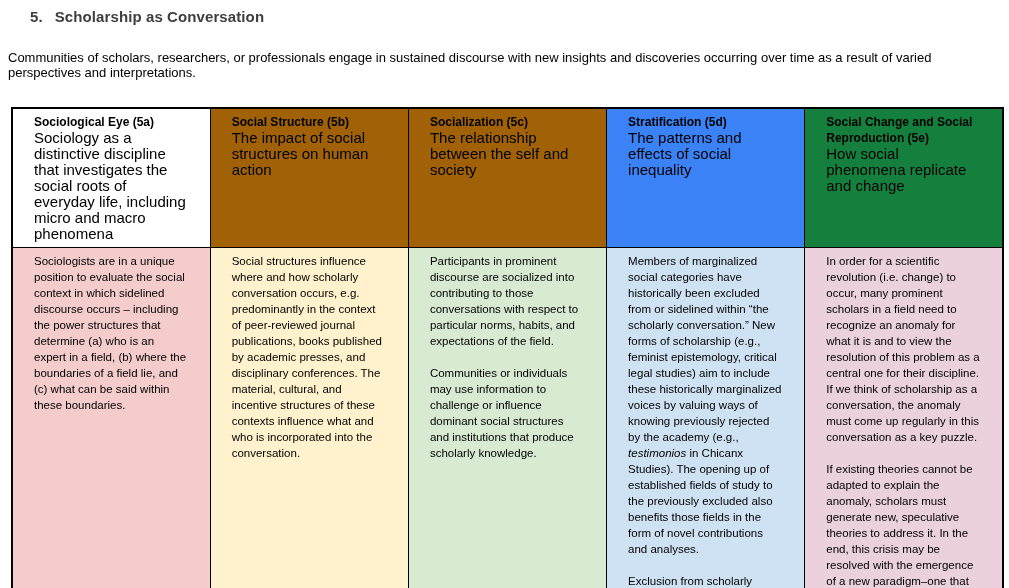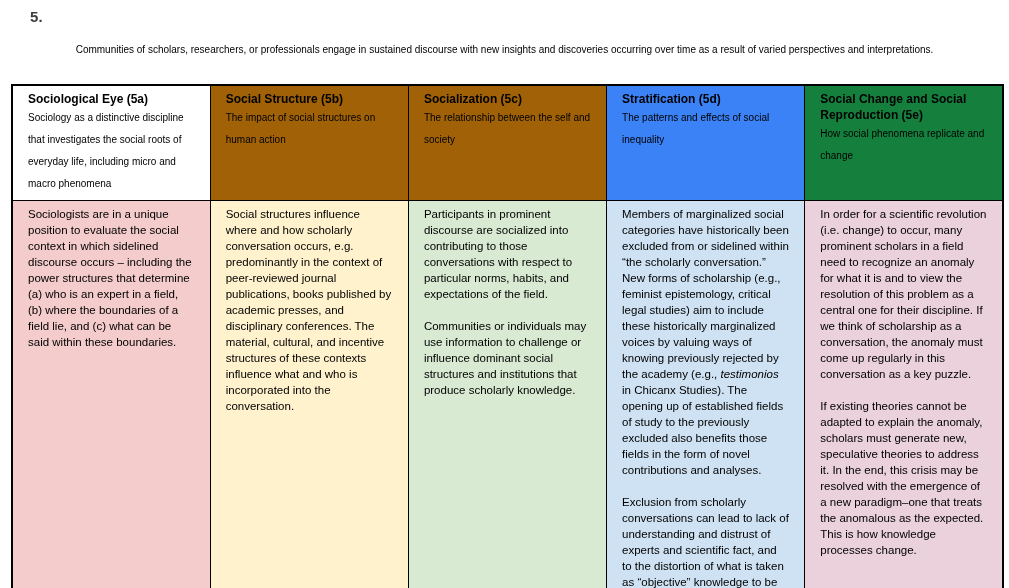--- a/index.html
+++ b/index.html
@@ -17,70 +17,70 @@
     display: flex;
     margin-left: 22px;
     font-size: 15px;
     font-weight: bold;
     color: #3e3e3e;
     letter-spacing: 0.1px;
   }
   .page-title .num { margin-right: 12px; }
 
   .intro {
-    margin-top: 17px;
-    font-size: 10px;
+    margin-top: 25px;
+    font-size: 13px;
     line-height: 15px;
     color: #000000;
-    text-align: center;
   }
 
   table.concept-table {
     margin-top: 27px;
     margin-left: 3px;
     width: 993px;
     table-layout: fixed;
     border-collapse: collapse;
     border: 2px solid #000000;
   }
   table.concept-table th,
   table.concept-table td {
     border: 1.5px solid #000000;
     vertical-align: top;
     text-align: left;
-    padding: 5px 15px;
+    padding: 5px 21px;
     font-size: 11.5px;
     line-height: 16px;
     margin-top: 41px;
   }
   table.concept-table th {
     background: #ffffff;
     height: 88px;
     font-weight: normal;
   }
   .col-title {
     font-weight: bold;
     font-size: 12px;
     line-height: 16px;
   }
   .col-subtitle {
-    font-size: 10px;
-    line-height: 22px;
+    font-size: 15px;
+    line-height: 16px;
   }
   table.concept-table td { height: 386px; }
   .cell-para { margin: 0 0 16px 0; }
   .cell-para:last-child { margin-bottom: 0; }
 </style>
 </head>
 <body>
 
 <div class="doc">
 
   <div class="page-title">
     <span class="num">5.</span>
+    <span>Scholarship as Conversation</span>
   </div>
 
   <div class="intro">Communities of scholars, researchers, or professionals engage in sustained discourse with new insights and discoveries occurring over time as a result of varied perspectives and interpretations.</div>
 
   <table class="concept-table">
     <tbody>
       <tr>
           <th style="background: rgb(255, 255, 255);">
             <div class="col-title">Sociological Eye (5a)</div>
             <div class="col-subtitle">Sociology as a distinctive discipline that investigates the social roots of everyday life, including micro and macro phenomena</div>

